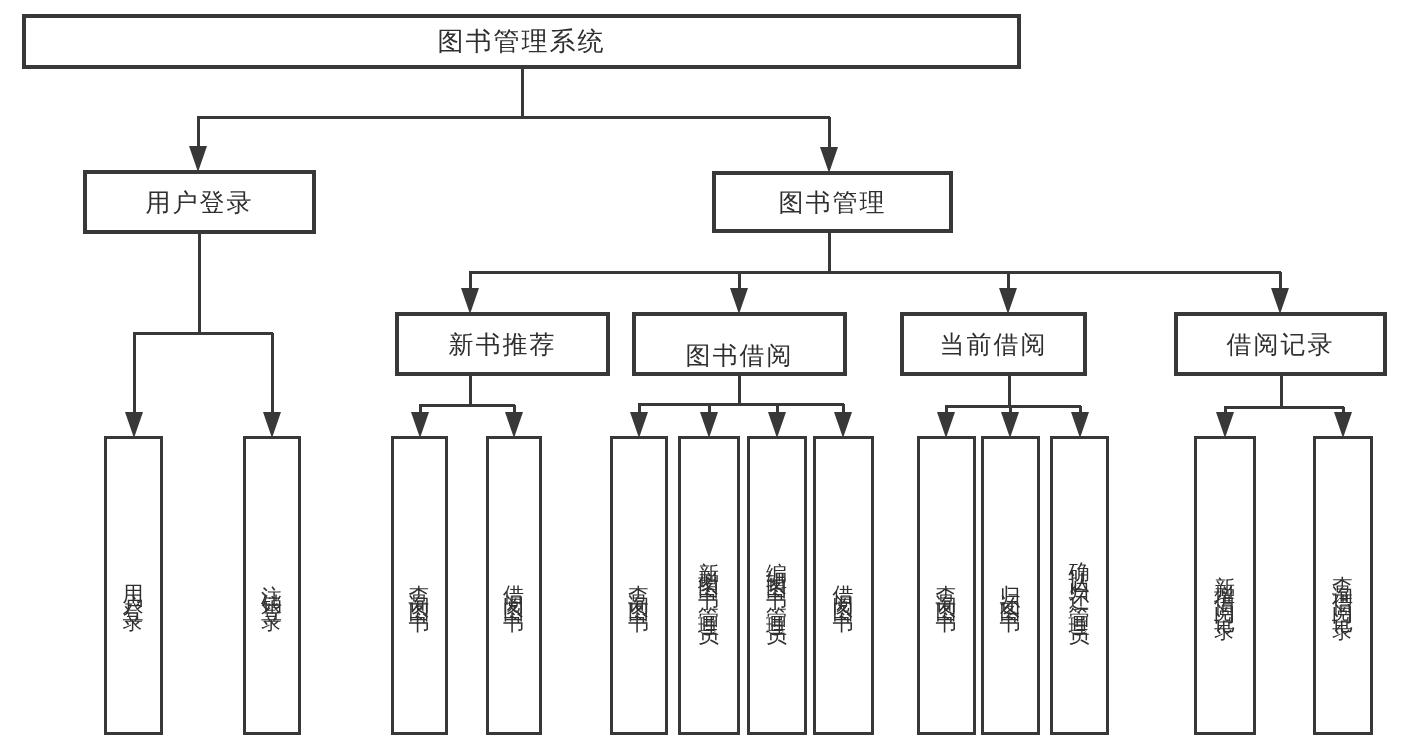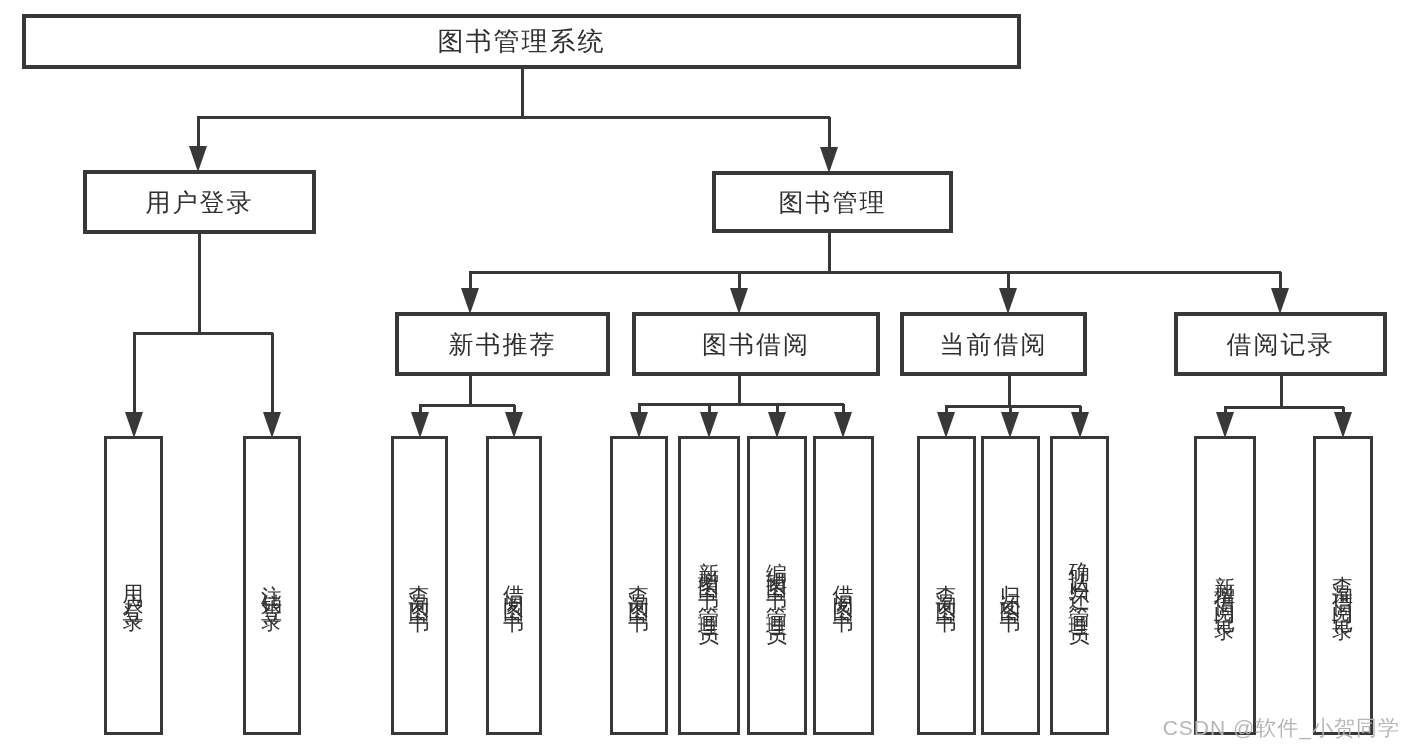--- a/index.html
+++ b/index.html
@@ -111,21 +111,21 @@
       </div>
       <div class="node h lvl2" style="left: 83px; top: 170px; width: 233px; height: 64px;">
         <span>用户登录</span>
       </div>
       <div class="node h lvl2" style="left: 712px; top: 171px; width: 241px; height: 62px;">
         <span>图书管理</span>
       </div>
       <div class="node h lvl3" style="left: 363px; top: 312px; width: 215px; height: 64px; margin-left: 32px;">
         <span>新书推荐</span>
       </div>
-      <div class="node h lvl3" style="left: 632px; top: 312px; width: 248px; height: 64px;">
+      <div class="node h lvl3" style="left: 632px; top: 312px; width: 215px; height: 64px; align-items: flex-end;">
         <span>图书借阅</span>
       </div>
       <div class="node h lvl3" style="left: 900px; top: 312px; width: 187px; height: 64px;">
         <span>当前借阅</span>
       </div>
       <div class="node h lvl3" style="left: 1174px; top: 312px; width: 213px; height: 64px;">
         <span>借阅记录</span>
       </div>
       <div class="node v lvl4" style="left: 104px; top: 436px; width: 59px; height: 299px;">
         <span>用户登录</span>
@@ -160,14 +160,13 @@
       <div class="node v lvl4" style="left: 1050px; top: 436px; width: 59px; height: 299px;">
         <span>确认归还（管理员）</span>
       </div>
       <div class="node v lvl4" style="left: 1194px; top: 436px; width: 62px; height: 299px;">
         <span>新增借阅记录</span>
       </div>
       <div class="node v lvl4" style="left: 1313px; top: 436px; width: 60px; height: 299px;">
         <span>查询借阅记录</span>
       </div>
     </div>
-  <div class="watermark">CSDN @软件_小贺同学</div>
 </div>
 
 </body></html>

